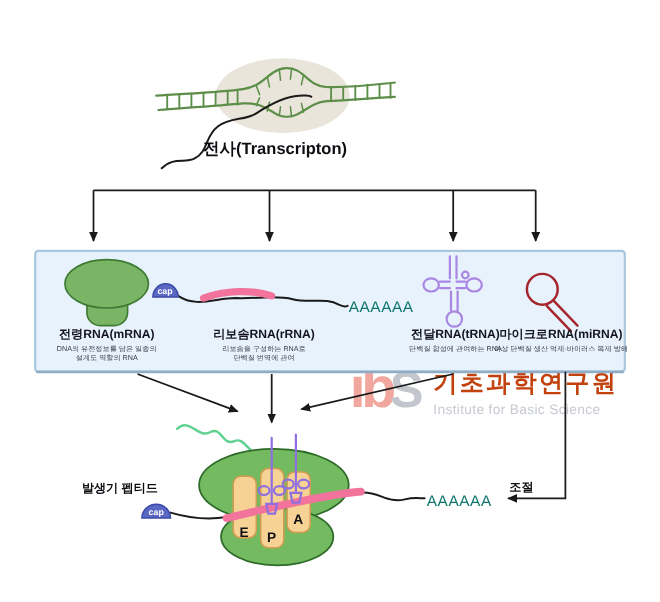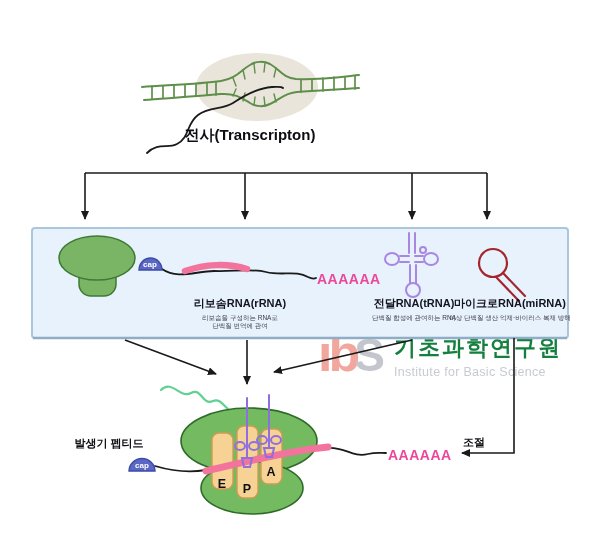--- a/index.html
+++ b/index.html
@@ -7,30 +7,30 @@
     position:relative;width:600px;height:547px;background:#ffffff;overflow:hidden;
     font-family:"Liberation Sans","DejaVu Sans",sans-serif;
   }
   svg.layer{position:absolute;left:0;top:0;z-index:1;pointer-events:none;}
   .txt{position:absolute;z-index:2;color:#111;}
   .center{transform:translateX(-50%);white-space:nowrap;text-align:center;}
   .t-label{font-size:15px;font-weight:bold;color:#0d0d12;}
   .rna-item{position:absolute;top:296px;z-index:2;transform:translateX(-50%);text-align:center;}
   .rna-title{font-size:11px;font-weight:bold;color:#14141f;margin-bottom:3px;white-space:nowrap;}
   .rna-desc{font-size:6.5px;line-height:8px;color:#3c3c46;white-space:nowrap;}
-  .polya{font-size:14px;font-weight:bold;letter-spacing:.5px;color:#ec4899;}
+  .polya{font-size:14px;font-weight:normal;letter-spacing:.5px;color:#0f766e;}
   .cap-text{color:#fff;font-size:8px;font-weight:bold;transform:translateX(-50%);}
   .site-letter{font-size:12.5px;font-weight:bold;color:#101014;transform:translate(-50%,-50%);}
   .small-bold{font-size:11px;font-weight:bold;color:#0d0d12;}
   .watermark{position:absolute;left:318px;top:324px;z-index:0;display:flex;align-items:flex-end;}
   .wm-logo{font-weight:bold;line-height:1;}
   .wm-ib{font-size:52px;color:#f2a79e;letter-spacing:-4px;}
   .wm-s{font-size:46px;color:#c3c7cd;margin-left:-2px;}
   .wm-names{margin-left:9px;margin-top:9px;}
-  .wm-kr{font-size:22px;color:#15803d;letter-spacing:2px;font-weight:600;white-space:nowrap;}
+  .wm-kr{font-size:22px;color:#c2410c;letter-spacing:2px;font-weight:600;white-space:nowrap;}
   .wm-en{font-size:12.5px;color:#c7cbd1;letter-spacing:.3px;margin-top:2px;white-space:nowrap;}
 </style>
 </head>
 <body>
 
 <div id="stage">
 
   <div class="watermark">
     <div class="wm-logo"><span class="wm-ib">ib</span><span class="wm-s">S</span></div>
     <div class="wm-names">
@@ -158,20 +158,25 @@
         <ellipse cx="276" cy="440" rx="5" ry="4"></ellipse>
         <path d="M269,428 V448"></path>
         <path d="M264,448 h10 l-2,9 h-6 z"></path>
       </g>
       <path d="M129,471 a13,12.5 0 0 1 26,0 z" fill="#5a68c4" stroke="#3c4aa8" stroke-width="1.4"></path>
     </g>
   </svg>
 
   <div class="txt t-label center" style="left:250px;top:126px;">전사(Transcripton)</div>
 
+  <div class="rna-item" style="left:97px;">
+    <div class="rna-title">전령RNA(mRNA)</div>
+    <div class="rna-desc">DNA의 유전정보를 담은 일종의</div>
+    <div class="rna-desc">설계도 역할의 RNA</div>
+  </div>
   <div class="rna-item" style="left:240px;">
     <div class="rna-title">리보솜RNA(rRNA)</div>
     <div class="rna-desc">리보솜을 구성하는 RNA로</div>
     <div class="rna-desc">단백질 번역에 관여</div>
   </div>
   <div class="rna-item" style="left:510px;">
     <div class="rna-title">마이크로RNA(miRNA)</div>
     <div class="rna-desc">이상 단백질 생산 억제·바이러스 복제 방해</div>
   </div>
   <div class="rna-item" style="left:414px;">

